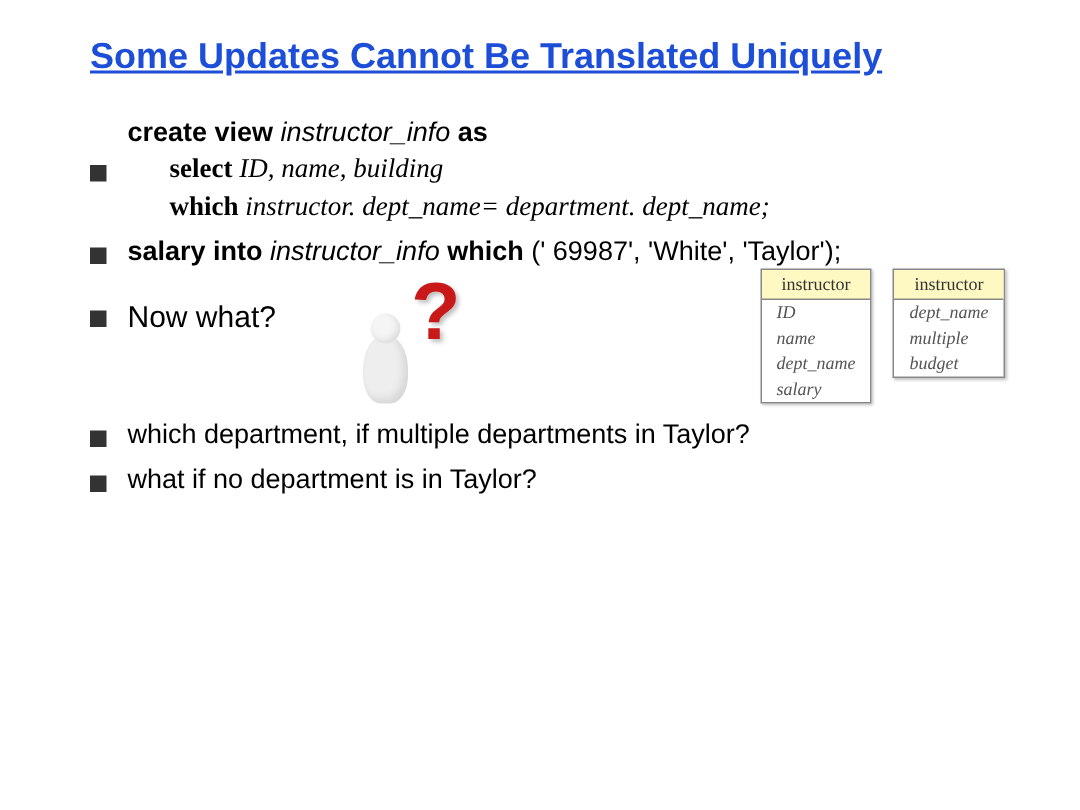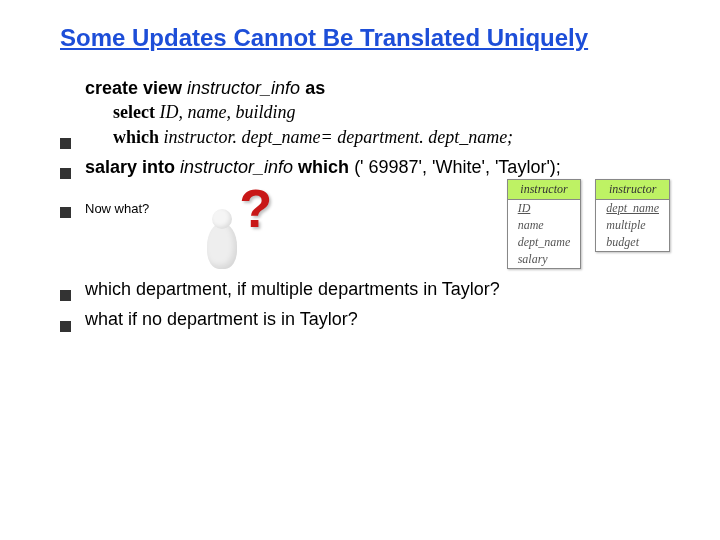--- a/index.html
+++ b/index.html
@@ -15,21 +15,21 @@
   }
   .title {
     color: #1d4ed8;
     font-size: 24px;
     font-weight: bold;
     margin-bottom: 24px;
   }
   .title u { text-decoration: underline; }
   .bullet-row {
     display: flex;
-    align-items: flex-end;
+    align-items: center;
     font-size: 18px;
     line-height: 1.35;
     margin-bottom: 6px;
   }
   .sq {
     display: inline-block;
     width: 11px;
     height: 11px;
     background: #333;
     flex: 0 0 11px;
@@ -54,32 +54,31 @@
   .tbl {
     border: 1px solid #888;
     box-shadow: 1px 1px 2px rgba(0,0,0,0.25);
     font-family: "Times New Roman", serif;
     font-size: 12px;
     color: #333;
     background:#fff;
   }
   .tbl .hdr {
     text-align: center;
-    font-style: italic;
     padding: 2px 10px;
     border-bottom: 1px solid #888;
-    background: #bef264;
+    background: #fef9c3;
   }
   .tbl .cell {
     padding: 1px 10px;
     font-style: italic;
     color: #555;
     white-space: nowrap;
   }
-  .tbl .cell.key { text-decoration: underline; }
+  .tbl .cell.key { }
   .qmark-fig {
     width: 90px;
     height: 90px;
     position: relative;
     margin-left: 50px;
     margin-top:-8px;
   }
   .qmark-body {
     position:absolute;
     left: 8px; bottom: 4px;
@@ -131,21 +130,21 @@
 <div class="bullet-row gap-sm">
   <span class="sq"></span>
   <div class="content">
     <span class="bold">salary into </span><span class="italic">instructor_info </span><span class="bold">which </span><span>(' 69987', 'White', 'Taylor');</span>
   </div>
 </div>
 
 <div class="now-row gap-lg">
   <div class="now-left">
     <span class="sq" style="margin-top:16px"></span>
-    <span style="font-size:13px; margin-top:10px;">Now what?</span>
+    <span style="font-size:20px; margin-top:10px;">Now what?</span>
     <div class="qmark-fig">
       <div class="qmark-body"></div>
       <div class="qmark-head"></div>
       <div class="qmark-q">?</div>
     </div>
   </div>
   <div class="schema-area">
     <div class="tbl">
       <div class="hdr">instructor</div>
       <div class="cell key">ID</div>

